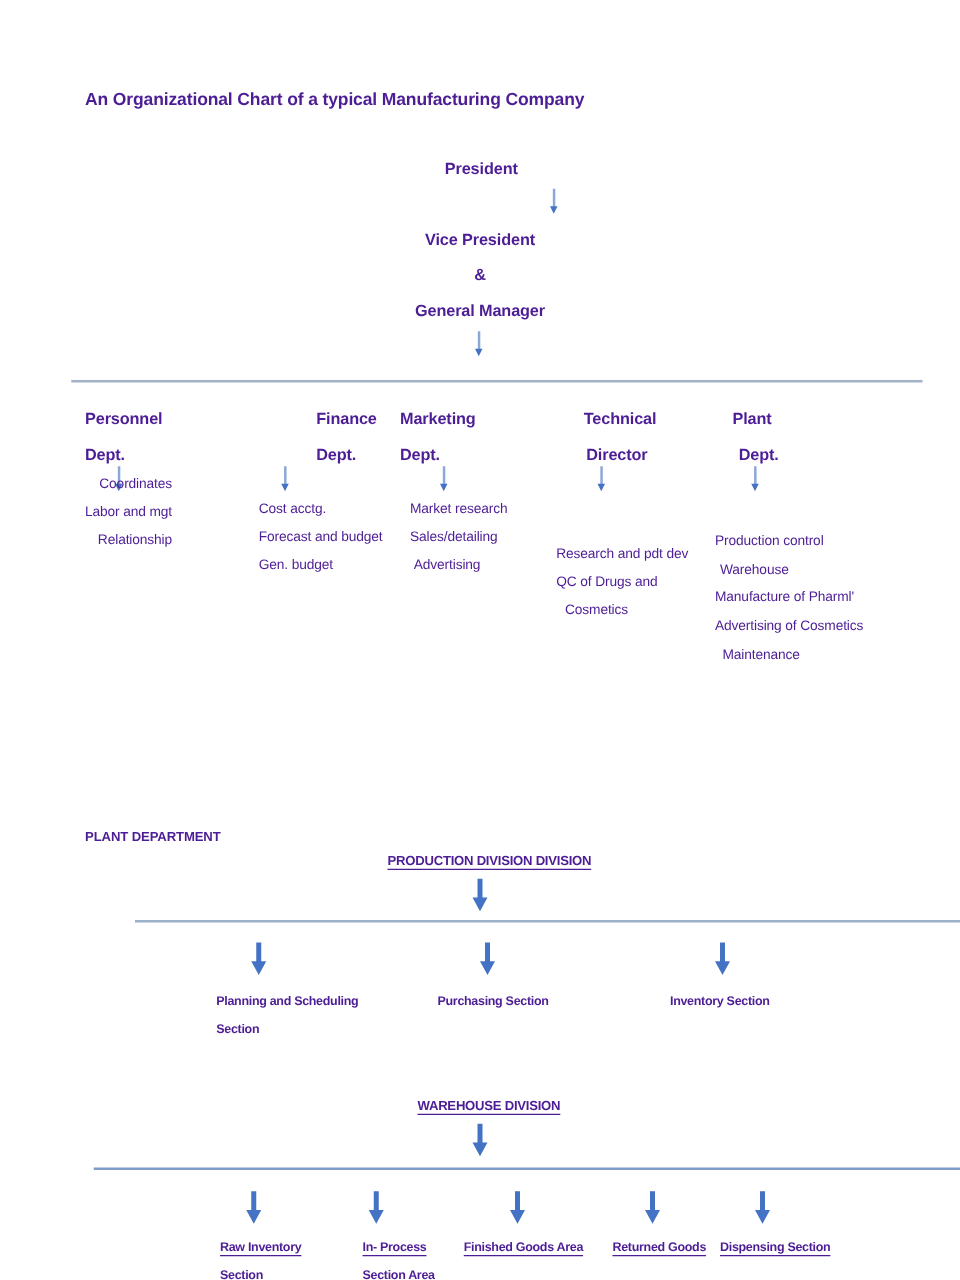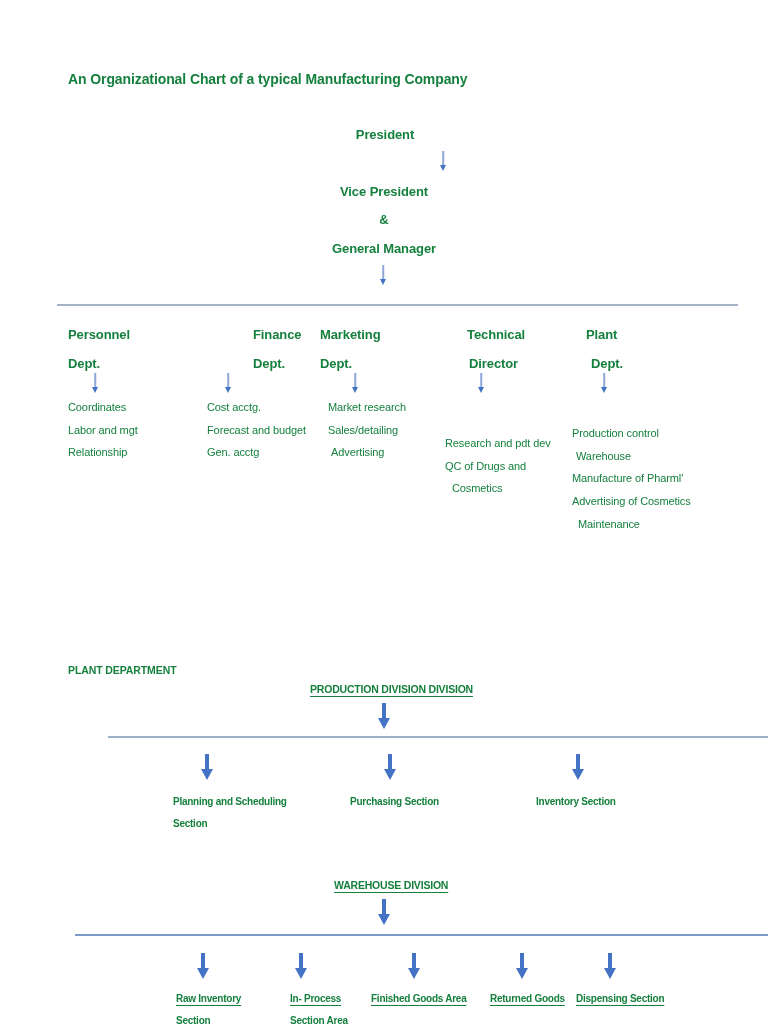--- a/index.html
+++ b/index.html
@@ -1,18 +1,18 @@
 <!DOCTYPE html>
 <html><head>
 <meta charset="utf-8">
 <style>
   html,body{margin:0;padding:0;background:#ffffff;}
   #page{
     position:relative;width:768px;height:1024px;background:#ffffff;overflow:hidden;
-    font-family:"Liberation Sans", sans-serif;color:#15803d;
+    font-family:"Liberation Sans", sans-serif;color:#4c1d95;
   }
   .abs{position:absolute;}
   .title{font-size:14px;font-weight:700;letter-spacing:-0.1px;}
   .node{font-size:13px;font-weight:700;text-align:center;width:150px;letter-spacing:-0.1px;}
   .dept-name{font-size:13px;font-weight:700;line-height:28.5px;letter-spacing:-0.1px;white-space:nowrap;}
   .dept-name .l2{display:block;}
   .dept-list{font-size:11px;font-weight:400;line-height:22.7px;letter-spacing:-0.1px;white-space:nowrap;}
   .dept-list span{display:block;}
   .sec-heading{font-size:10.5px;font-weight:700;letter-spacing:-0.1px;}
   .division-title{font-size:10.5px;font-weight:700;letter-spacing:-0.2px;text-decoration:underline;text-underline-offset:3px;white-space:nowrap;}
@@ -72,29 +72,29 @@
     <span>Plant</span>
     <span class="l2" style="margin-left:5px;">Dept.</span>
   </div>
 
   <div class="abs arrow-thin" style="left:88px;top:373px;"></div>
   <div class="abs arrow-thin" style="left:221px;top:373px;"></div>
   <div class="abs arrow-thin" style="left:348px;top:373px;"></div>
   <div class="abs arrow-thin" style="left:474px;top:373px;"></div>
   <div class="abs arrow-thin" style="left:597px;top:373px;"></div>
 
-  <div class="abs dept-list" style="left:68px;top:396px;">
+  <div class="abs dept-list" style="left:68px;top:376px;text-align:right;">
     <span>Coordinates</span>
     <span>Labor and mgt</span>
     <span>Relationship</span>
   </div>
   <div class="abs dept-list" style="left:207px;top:396px;">
     <span>Cost acctg.</span>
     <span>Forecast and budget</span>
-    <span>Gen. acctg</span>
+    <span>Gen. budget</span>
   </div>
   <div class="abs dept-list" style="left:328px;top:396px;">
     <span>Market research</span>
     <span>Sales/detailing</span>
     <span style="margin-left:3px;">Advertising</span>
   </div>
   <div class="abs dept-list" style="left:445px;top:396px;margin-top:36px;">
     <span>Research and pdt dev</span>
     <span>QC of Drugs and</span>
     <span style="margin-left:7px;">Cosmetics</span>

